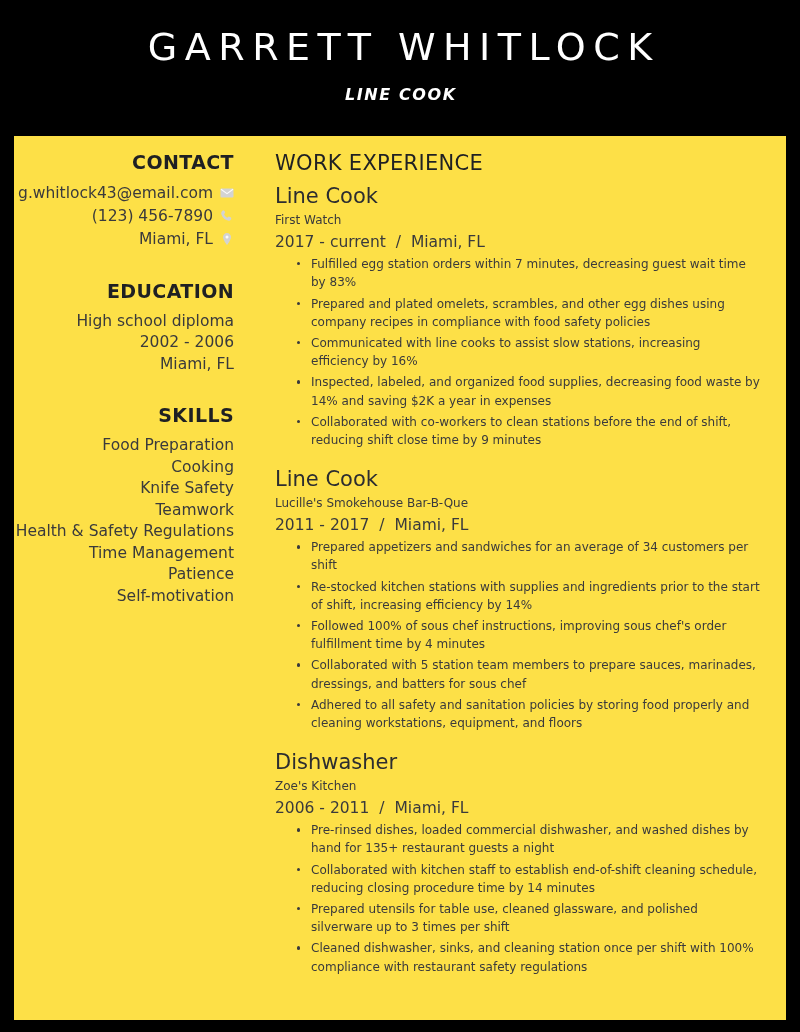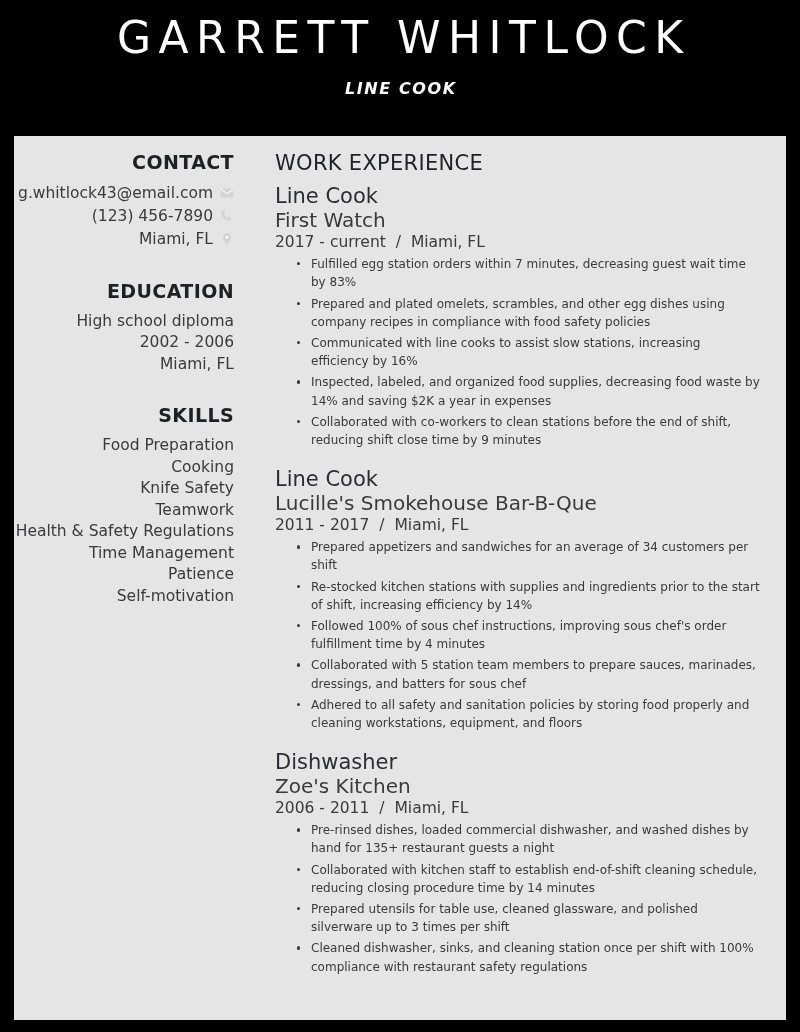--- a/index.html
+++ b/index.html
@@ -29,23 +29,23 @@
     left: 0; top: 0;
     width: 800px;
     height: 136px;
     background: #000000;
     display: flex;
     flex-direction: column;
     align-items: center;
     justify-content: flex-start;
   }
   .name {
-    margin-top: 16px;
+    margin-top: 28px;
     color: #ffffff;
-    font-size: 44px;
+    font-size: 38px;
     font-weight: 400;
     letter-spacing: 7.5px;
     line-height: 1;
     white-space: nowrap;
     text-indent: 7.5px;
   }
   .subtitle {
     margin-top: 21px;
     color: #ffffff;
     font-size: 16px;
@@ -57,21 +57,21 @@
     text-indent: 1.6px;
   }
 
   
   .sheet {
     position: absolute;
     left: 14px;
     top: 136px;
     width: 772px;
     height: 884px;
-    background: #e5e5e5;
+    background: #fde047;
     box-sizing: border-box;
     overflow: hidden;
   }
 
   .cols {
     position: absolute;
     left: 0; top: 0;
     width: 772px;
     height: 884px;
   }
@@ -148,21 +148,21 @@
     margin: 0 0 8px 0;
   }
   .job { margin-bottom: 17px; }
   .job-title {
     font-size: 21px;
     font-weight: 400;
     color: #2c2d30;
     line-height: 26px;
   }
   .job-company {
-    font-size: 20px;
+    font-size: 12px;
     color: #3a3a3c;
     line-height: 22px;
   }
   .job-meta {
     font-size: 15.5px;
     color: #3a3a3c;
     line-height: 22px;
   }
   .job-meta .sep { padding: 0 5px; }
   .bullets {

